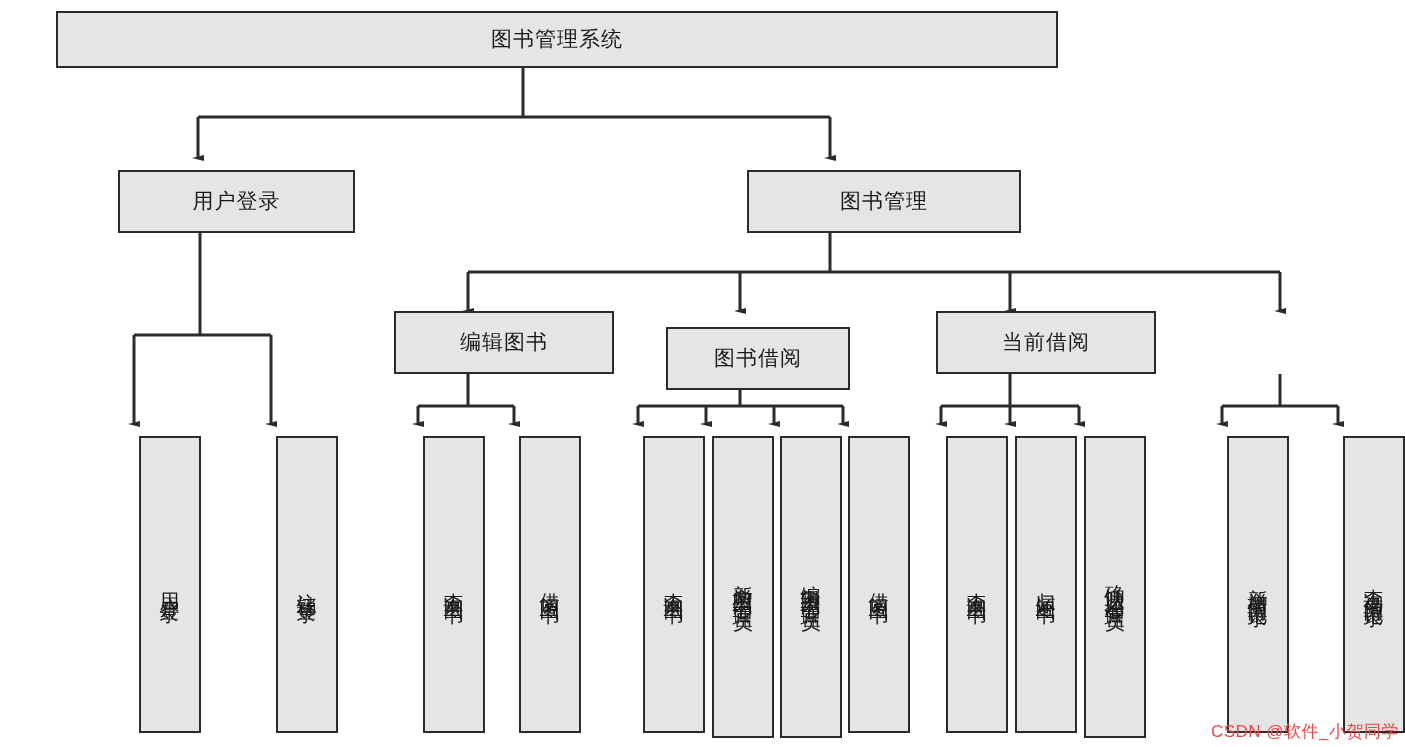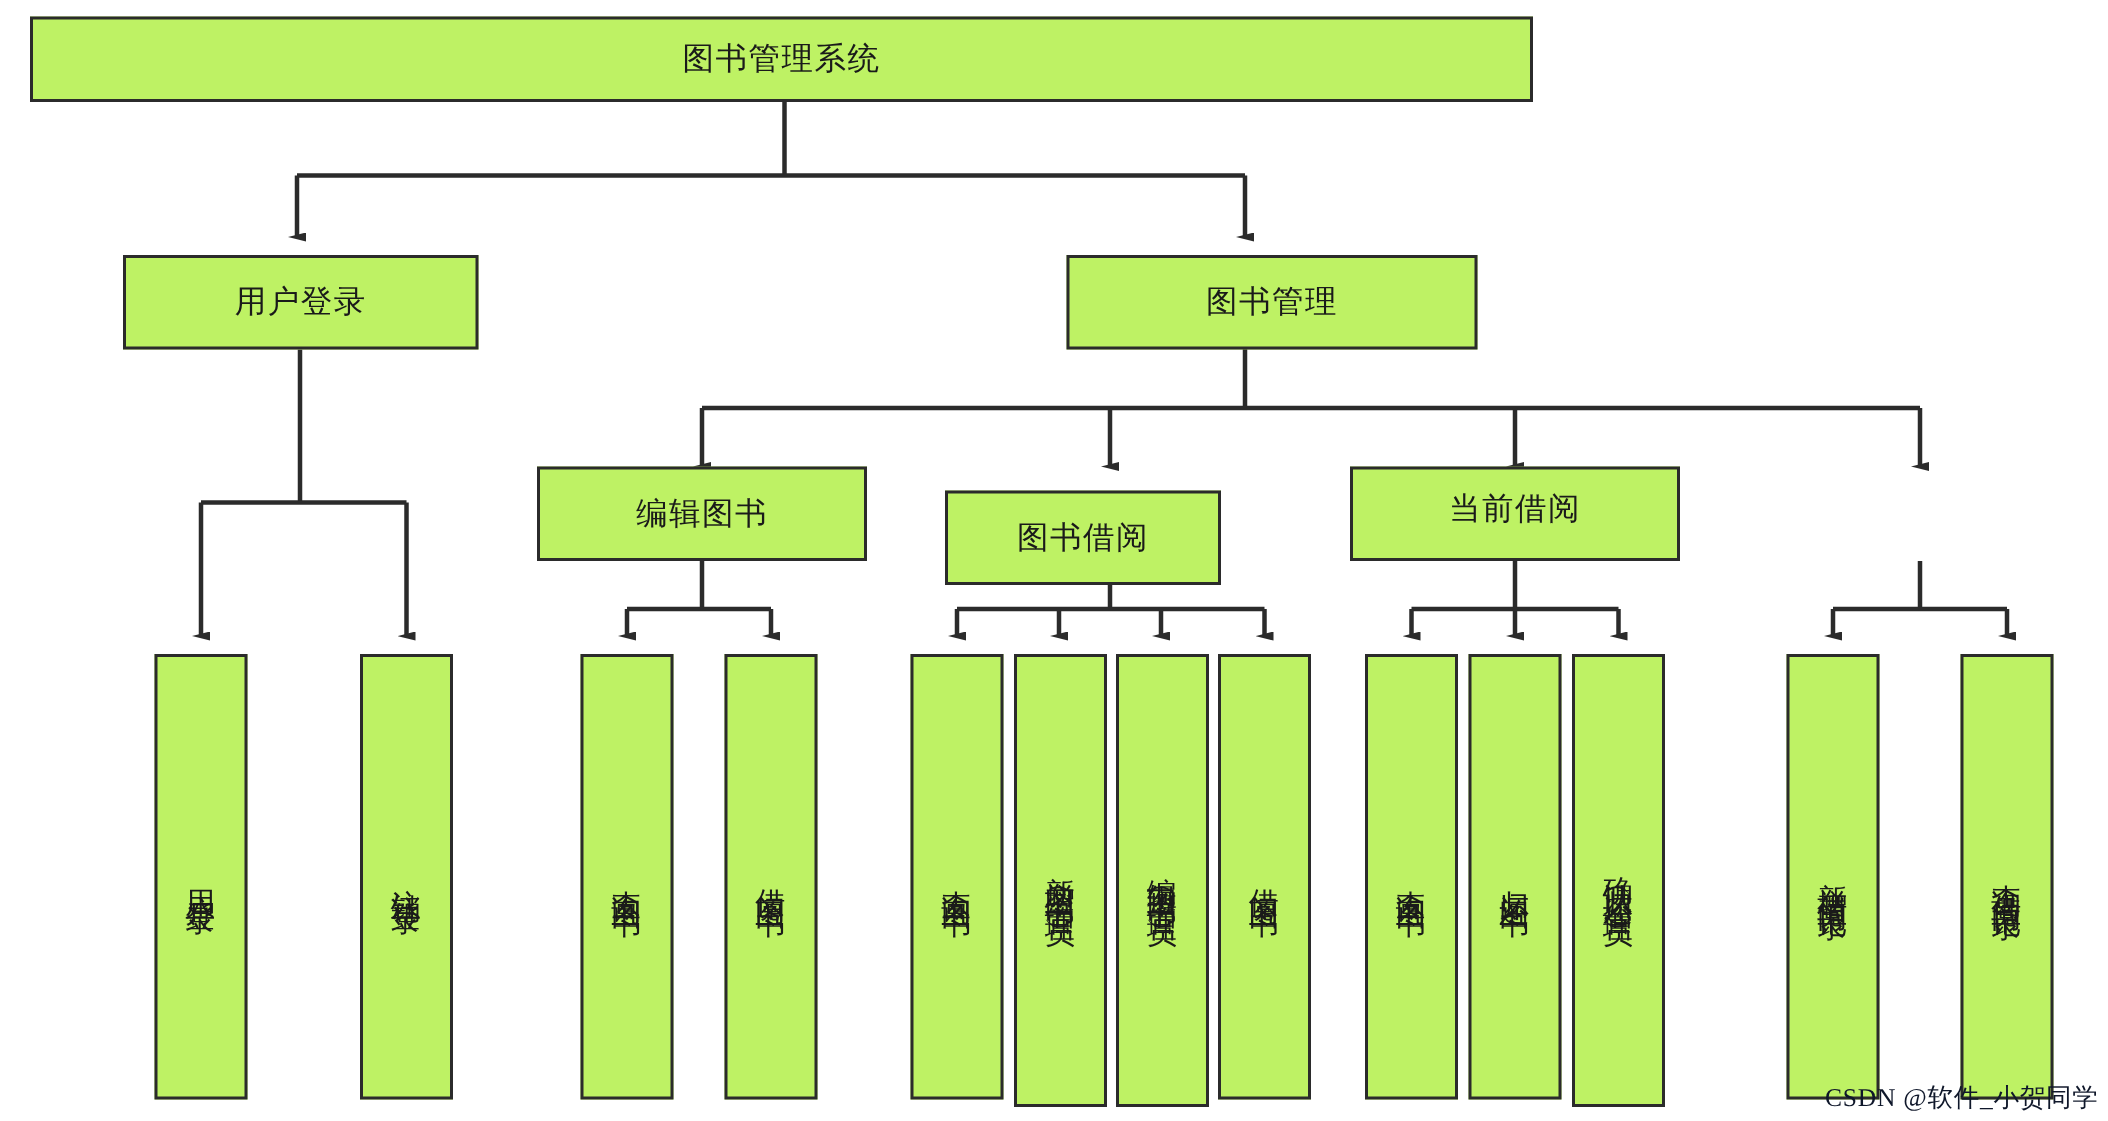--- a/index.html
+++ b/index.html
@@ -18,25 +18,26 @@
   svg.edges{
     position:absolute;
     left:0; top:0;
     width:1405px; height:747px;
     pointer-events:none;
   }
   .node{
     position:absolute;
     box-sizing:border-box;
     border:2.5px solid #2b2b2b;
-    background:#bef264;
+    background:#e5e5e5;
     display:flex;
     align-items:center;
     justify-content:center;
     color:#1a1a1a;
+    margin-left:36px;
   }
   .node .label{
     font-size:21px;
     line-height:1.25;
     letter-spacing:1px;
     white-space:nowrap;
     color:#1a1a1a;
   }
   
   .node.vert{
@@ -50,24 +51,24 @@
     letter-spacing:4px;
     font-size:20px;
     white-space:nowrap;
     line-height:1;
   }
   .watermark{
     position:absolute;
     right:6px;
     bottom:4px;
     font-size:17px;
-    color:#0f172a;
+    color:#ef4444;
     letter-spacing:0.5px;
     white-space:nowrap;
-    font-family:Liberation Serif, serif;
+    font-family:Liberation Sans, sans-serif;
   }
 </style>
 </head>
 <body>
 
 <div id="canvas">
 
   <svg class="edges" viewBox="0 0 1405 747">
     <defs>
       <marker id="arrow" markerWidth="10" markerHeight="12" refX="3" refY="6" orient="auto" markerUnits="userSpaceOnUse">
@@ -128,21 +129,21 @@
   <div class="node" style="left:711px; top:170px; width:274px; height:63px;">
     <span class="label">图书管理</span>
   </div>
 
   <div class="node" style="left:358px; top:311px; width:220px; height:63px;">
     <span class="label">编辑图书</span>
   </div>
   <div class="node" style="left:630px; top:327px; width:184px; height:63px;">
     <span class="label">图书借阅</span>
   </div>
-  <div class="node" style="left:900px; top:311px; width:220px; height:63px;font-family:Liberation Mono, monospace;">
+  <div class="node" style="left:900px; top:311px; width:220px; height:63px;">
     <span class="label">当前借阅</span>
   </div>
 
   <div class="node vert" style="left:103px; top:436px; width:62px; height:297px;">
     <span class="label">用户登录</span>
   </div>
   <div class="node vert" style="left:240px; top:436px; width:62px; height:297px;">
     <span class="label">注销登录</span>
   </div>
 

